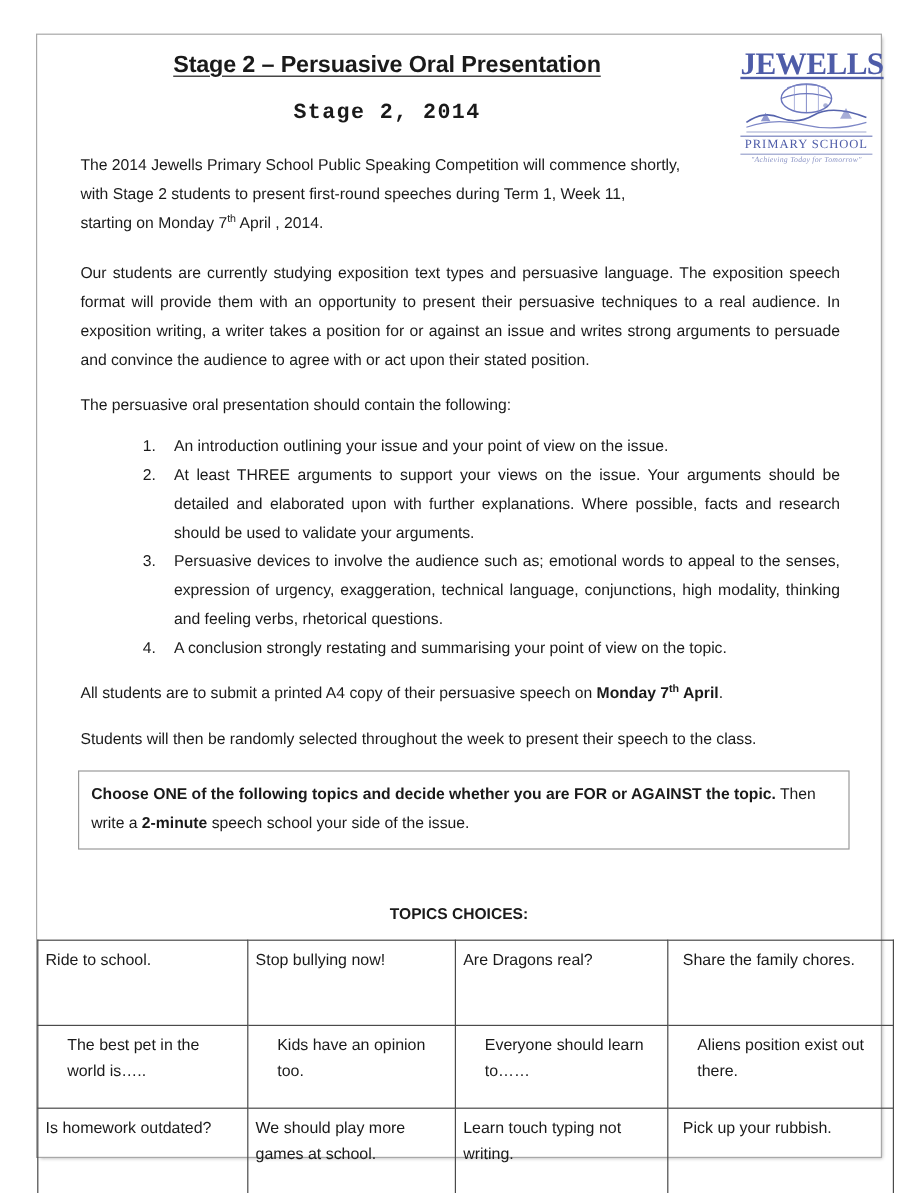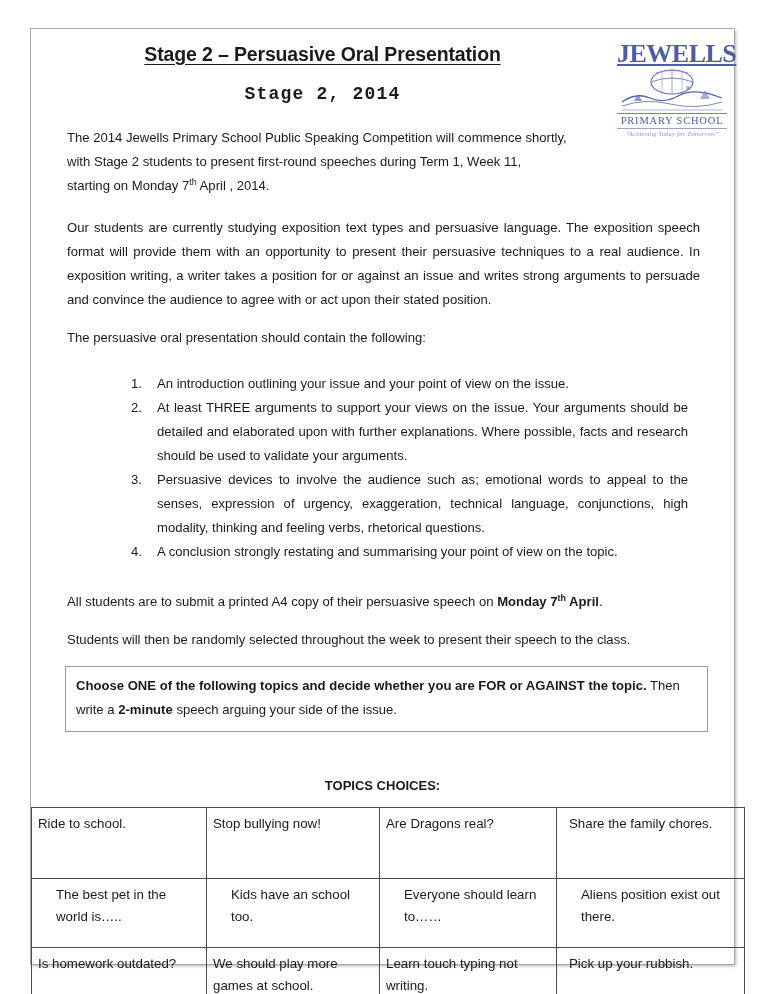--- a/index.html
+++ b/index.html
@@ -124,21 +124,21 @@
   p.para.left { text-align: left; }
   .gap-18 { height: 18px; }
   .gap-22 { height: 22px; }
   .gap-14 { height: 14px; }
   .gap-10 { height: 10px; }
   sup { font-size: 0.68em; vertical-align: super; line-height: 0; }
   b, strong { font-weight: bold; }
 
   
   ol.req-list {
-    margin: 12px;
+    margin: 0;
     padding: 0 0 0 52px;
     list-style: none;
     counter-reset: req;
   }
   ol.req-list li {
     counter-increment: req;
     position: relative;
     text-align: justify;
     line-height: 24px;
     padding-left: 26px;
@@ -257,40 +257,40 @@
     <p class="para left"><span>All students are to submit a printed A4 copy of their persuasive speech on </span><b><span>Monday 7</span><sup>th</sup><span> April</span></b><span>.</span></p>
 
     <div class="gap-14"></div>
 
     <p class="para left">Students will then be randomly selected throughout the week to present their speech to the class.</p>
 
     <div class="gap-14"></div>
   </div>
 
   <div class="callout">
-    <b>Choose ONE of the following topics and decide whether you are FOR or AGAINST the topic.</b><span> Then write a </span><b>2-minute</b><span> speech arguing your side of the issue.</span>
+    <b>Choose ONE of the following topics and decide whether you are FOR or AGAINST the topic.</b><span> Then write a </span><b>2-minute</b><span> speech school your side of the issue.</span>
   </div>
 
   <div style="height:46px"></div>
 
   <p class="topics-heading">TOPICS CHOICES:</p>
 
   <div style="height:14px"></div>
 
   <table class="topics-table">
     <tbody>
       <tr class="r1">
         <td class="c1">Ride to school.</td>
         <td class="c2">Stop bullying now!</td>
         <td class="c3">Are Dragons real?</td>
         <td class="c4">Share the family chores.</td>
       </tr>
       <tr class="r2">
         <td class="c1">The best pet in the world is…..</td>
-        <td class="c2">Kids have an school too.</td>
+        <td class="c2">Kids have an opinion too.</td>
         <td class="c3">Everyone should learn to……</td>
         <td class="c4">Aliens position exist out there.</td>
       </tr>
       <tr class="r3">
         <td class="c1">Is homework outdated?</td>
         <td class="c2">We should play more games at school.</td>
         <td class="c3">Learn touch typing not writing.</td>
         <td class="c4">Pick up your rubbish.</td>
       </tr>
     </tbody>

